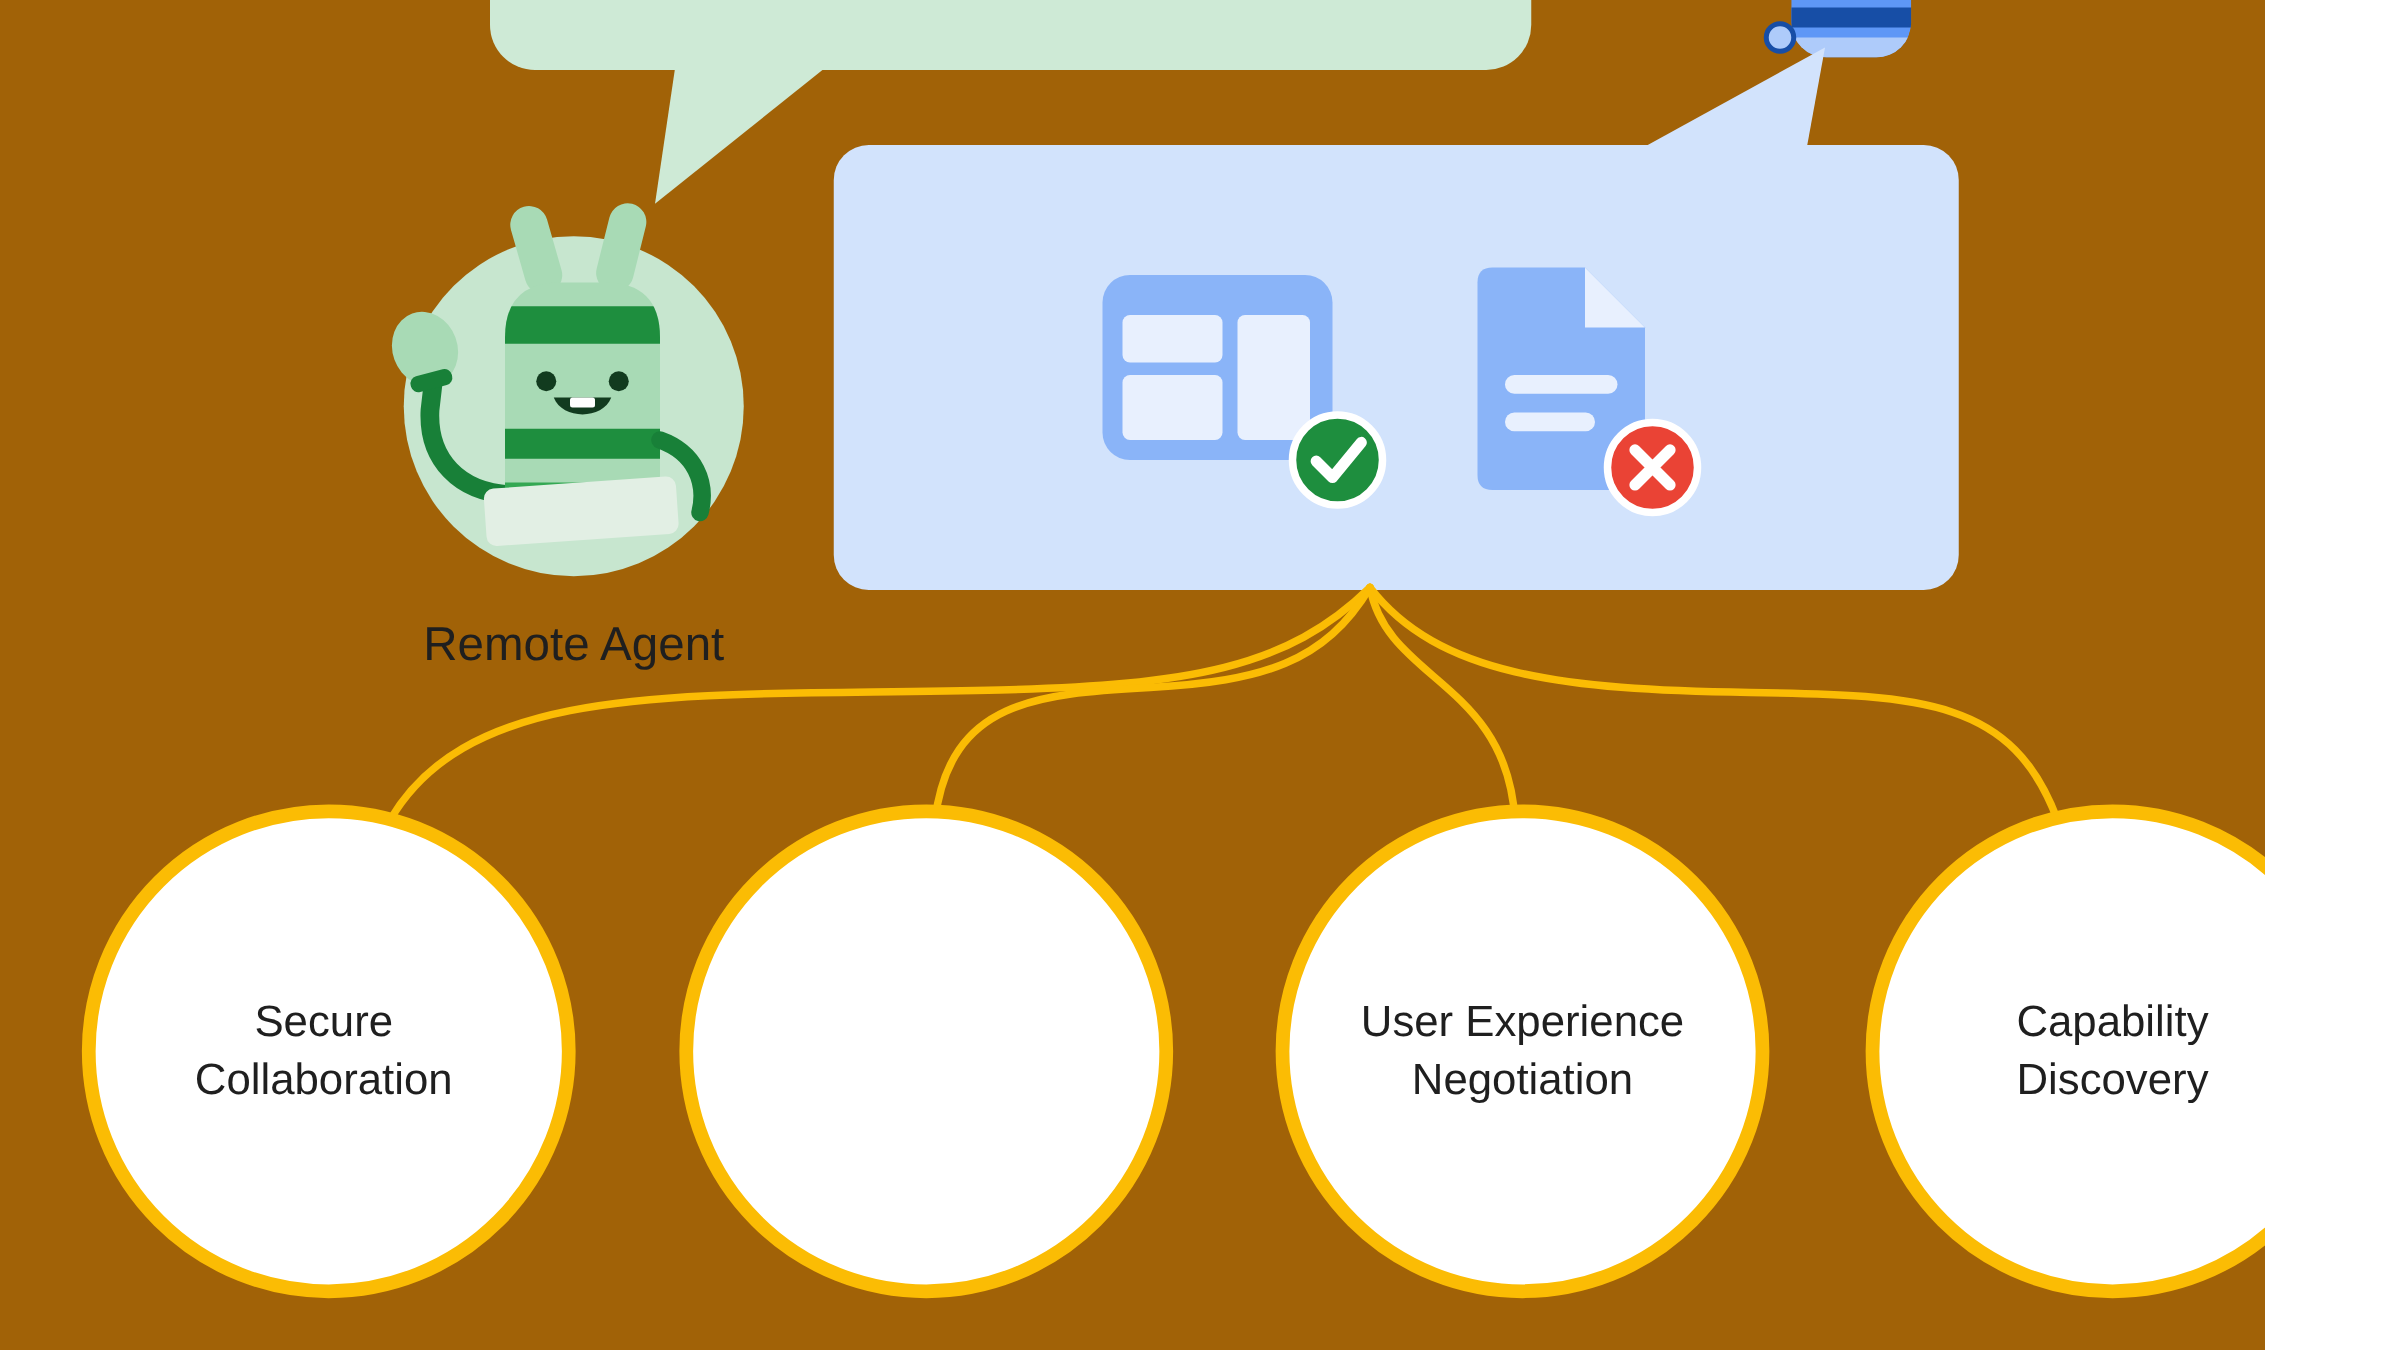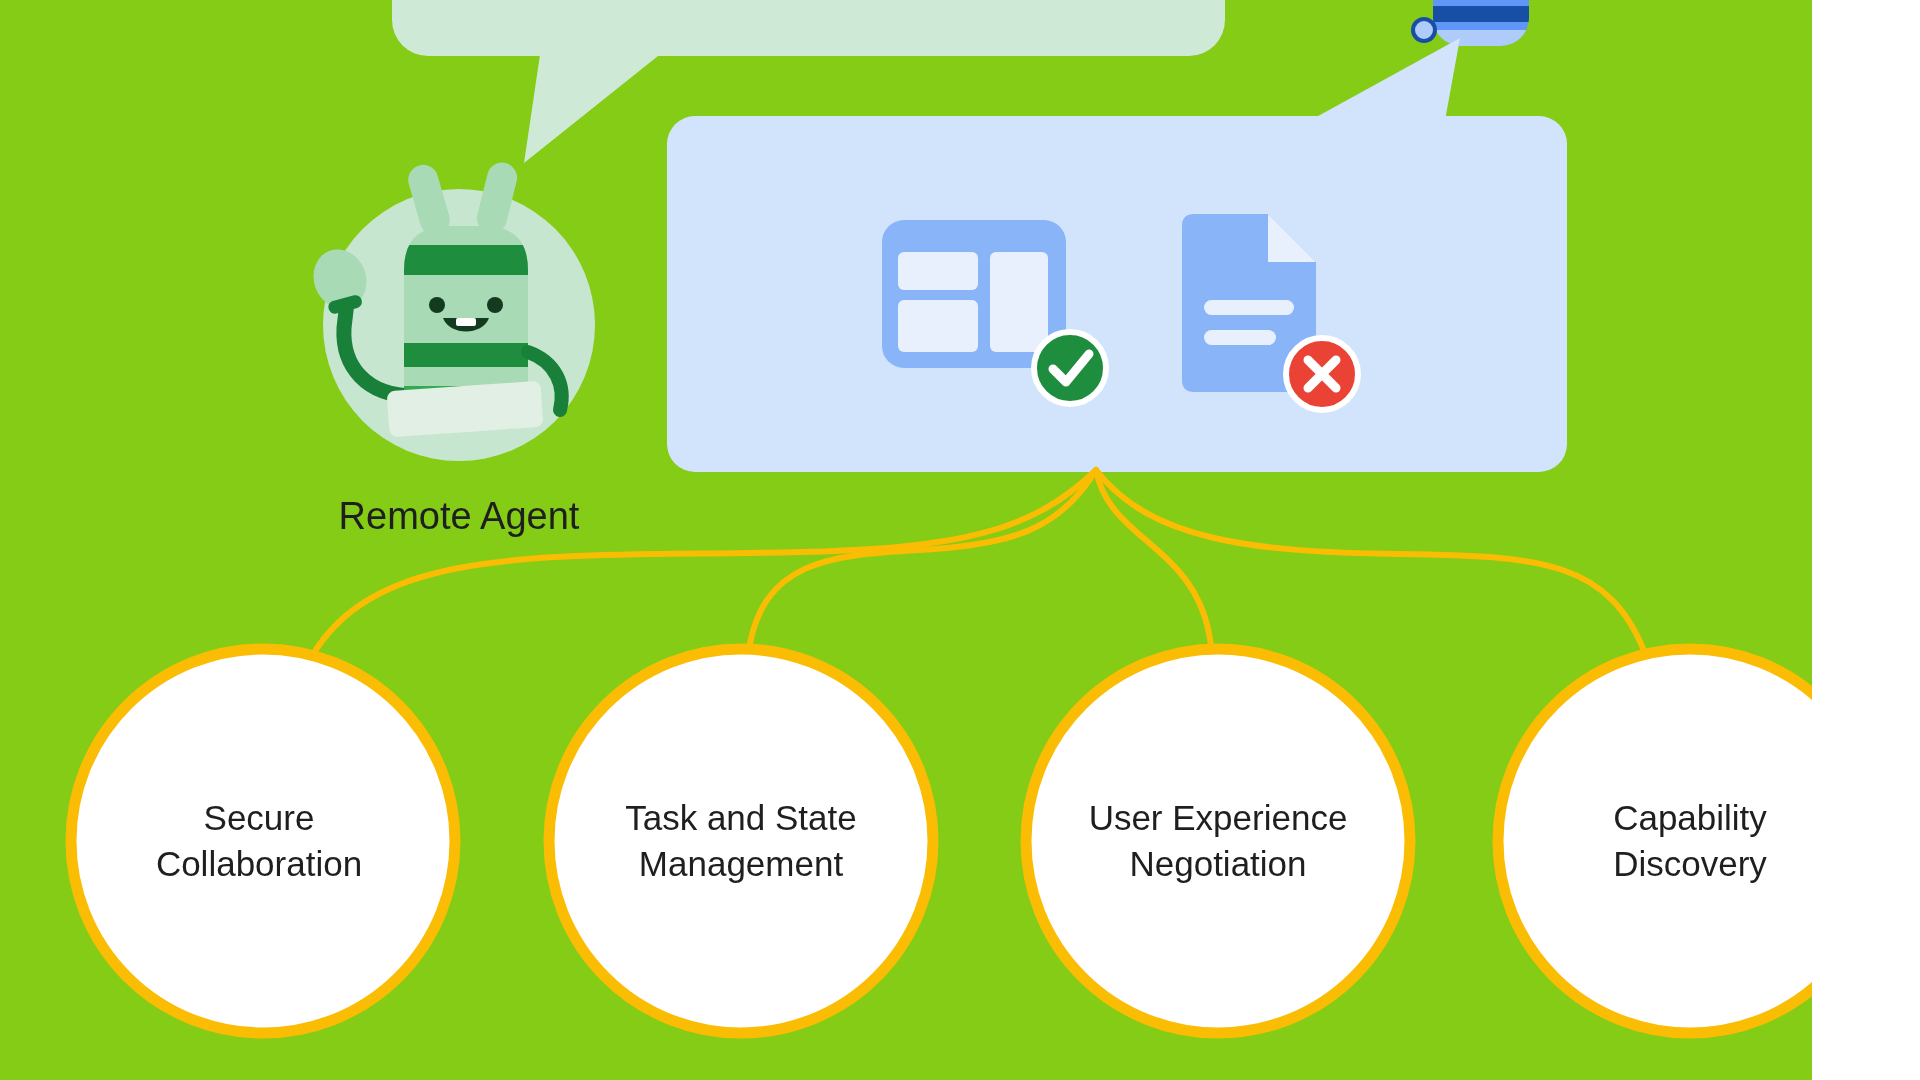--- a/index.html
+++ b/index.html
@@ -1,18 +1,18 @@
 <!DOCTYPE html>
 <html><head>
 <meta charset="utf-8">
 <style>
   html,body{margin:0;padding:0;background:#ffffff;}
   #canvas{
     position:relative;width:1812px;height:1080px;overflow:hidden;
-    background:#84cc16;font-family:"Liberation Sans",sans-serif;
+    background:#a16207;font-family:"Liberation Sans",sans-serif;
   }
   #scene{position:absolute;left:0;top:0;}
   .label{
     position:absolute;text-align:center;color:#1f1f1f;
     white-space:pre-line;font-family:"Liberation Sans",sans-serif;
   }
   .agent-label{width:400px;left:259px;top:494px;font-size:38px;line-height:1.2;}
   .circle-label{width:340px;font-size:35px;line-height:1.32;top:795px;}
   .cl-0{left:89px;}
   .cl-1{left:571px;}
@@ -114,20 +114,18 @@
       <circle cx="263" cy="841" r="192"></circle>
       <circle cx="741" cy="841" r="192"></circle>
       <circle cx="1218" cy="841" r="192"></circle>
       <circle cx="1690" cy="841" r="192"></circle>
     </g>
   </svg>
 
   <div class="label agent-label">Remote Agent</div>
   <div class="label circle-label cl-0">Secure
 Collaboration</div>
-  <div class="label circle-label cl-1">Task and State
-Management</div>
   <div class="label circle-label cl-2">User Experience
 Negotiation</div>
   <div class="label circle-label cl-3">Capability
 Discovery</div>
 
 </div>
 
 </body></html>

